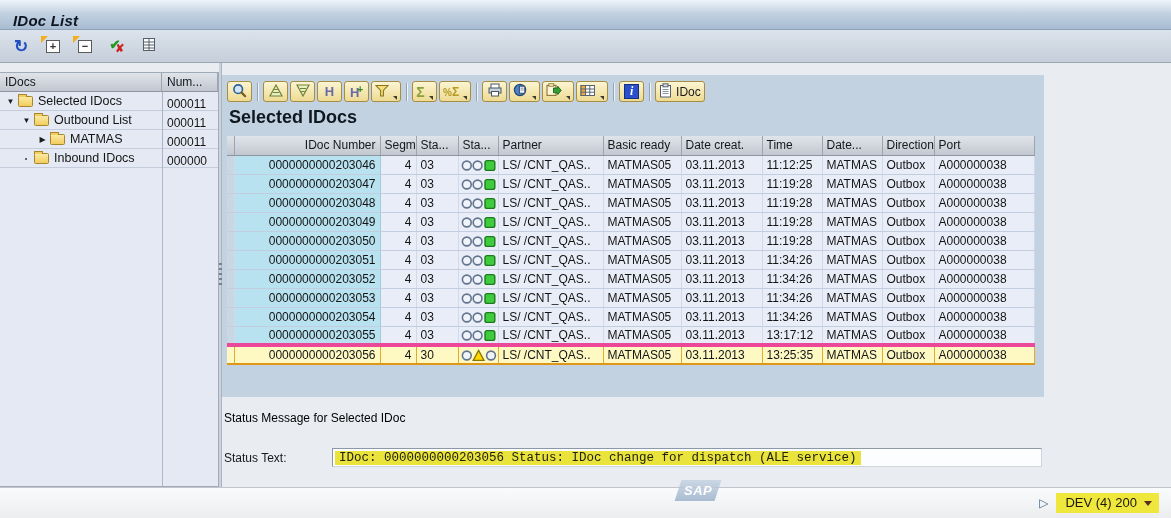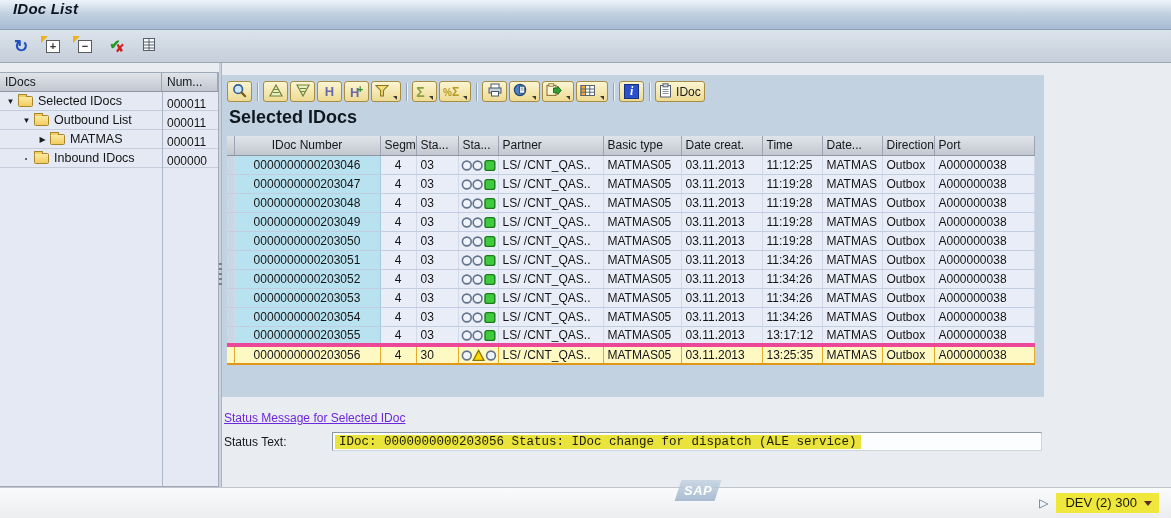--- a/index.html
+++ b/index.html
@@ -2,21 +2,21 @@
 <html><head>
 <meta charset="utf-8">
 <style>
   * { margin:0; padding:0; box-sizing:border-box; }
   body { font-family:"Liberation Sans", sans-serif; background:#d8d8d8; }
   #screen { width:1171px; height:518px; position:relative; background:#e9edf2;
             font-size:12px; color:#141414; overflow:hidden; }
 
   
   .title-bar { height:30px; background:linear-gradient(180deg,#eef4fa 0,#c3d2e2 45%,#a7bbd1 100%);
-               border-bottom:1px solid #8fa3b8; display:flex; align-items:flex-start; padding-left:13px; }
+               border-bottom:1px solid #8fa3b8; display:flex; align-items:flex-end; padding-left:13px; }
   .title-text { font-size:15px; font-weight:bold; font-style:italic; color:#0d1520; letter-spacing:.2px; }
 
   
   .app-toolbar { height:33px; background:linear-gradient(180deg,#dce3ec,#c5ceda);
                  border-bottom:1px solid #9aa6b4; display:flex; align-items:center; gap:8px; padding-left:9px; }
   .app-btn { width:24px; height:24px; display:inline-flex; align-items:center; justify-content:center; cursor:default; }
   .g-refresh { color:#2050c0; font-weight:bold; font-size:17px; line-height:1; }
   .mini-box { position:relative; width:14px; height:13px; border:1px solid #5a5a5a; background:#fdfdfd;
               display:inline-flex; align-items:center; justify-content:center; font-size:11px; font-weight:bold; color:#333; }
   .wedge { position:absolute; left:-6px; top:-5px; width:0; height:0;
@@ -68,30 +68,30 @@
   .idoc-label { font-size:12px; margin-left:4px; color:#1a1a1a; }
   .alv-title { font-size:18px; font-weight:bold; color:#10181f; margin:3px 0 8px 2px; }
 
   
   table { border-collapse:collapse; table-layout:fixed; width:807px; }
   th { height:19px; background:linear-gradient(#e0e4ea,#c2c7d0); border-right:1px solid #9ba4b0;
        border-bottom:1px solid #8c96a3; font-weight:normal; text-align:left; padding:0 4px;
        color:#15181d; overflow:hidden; white-space:nowrap; }
   td { height:19px; background:#e9edf8; border-right:1px solid #d2d9e9; border-bottom:1px solid #c3cde0;
        padding:0 4px; white-space:nowrap; overflow:hidden; }
-  th.r, td.r { text-align:center; }
+  th.r, td.r { text-align:right; }
   td.c-sel { background:#c9d6e4; padding:0; }
   td.c-num { background:#b9e2f0; border-right-color:#a2cbdc; }
   td.c-light { padding:0 2px; }
   tr.selected td { background:#fef9c3; border-top:4px solid #ec4899; border-bottom:2px solid #e09617; border-right-color:#e3ab2f; }
   .lamp-svg { vertical-align:middle; }
 
   
   .status-section { margin:14px 0 0 2px; width:818px; }
-  .ss-heading { margin-bottom:7px; color:#6d28d9;text-decoration:underline; }
+  .ss-heading { margin-bottom:23px; color:#000000; }
   .field-row { display:flex; align-items:center; margin-bottom:5px; }
   .field-label { width:108px; flex:none; color:#15181c; }
   .field-box { flex:1; height:19px; background:#fcfdfe; border:1px solid;
                border-color:#8f99a6 #ced5dd #ced5dd #8f99a6; display:flex; align-items:center; padding:0 2px;
                font-family:"Liberation Mono","DejaVu Sans Mono",monospace; font-size:12.5px; color:#20220e; overflow:hidden; }
   .hl { background:#e9e33c; padding:0 4px; }
 
   
   .status-bar { height:31px; border-top:1px solid #c2c6ca; background:linear-gradient(#fafbfc,#ebedef);
                 display:flex; align-items:center; position:relative; }
@@ -300,21 +300,21 @@
               <col style="width:100px">
             </colgroup>
           <thead>
               <tr id="table-head">
                 <th></th>
                 <th class="r">IDoc Number</th>
                 <th class="">Segm...</th>
                 <th class="">Sta...</th>
                 <th class="">Sta...</th>
                 <th class="">Partner</th>
-                <th class="">Basic type</th>
+                <th class="">Basic ready</th>
                 <th class="">Date creat.</th>
                 <th class="">Time</th>
                 <th class="">Date...</th>
                 <th class="">Direction</th>
                 <th class="">Port</th>
               </tr>
             </thead>
           <tbody id="table-body">
               <tr>
                 <td class="c-sel"></td>
@@ -530,19 +530,19 @@
     </div>
   </div>
 
   <div class="status-bar">
     <span class="sap-logo">
         <b>SAP</b>
       </span>
     <div class="sb-right">
       <span class="expand-tri">▷</span>
       <span class="system-field">
-        <span>DEV (2) 300</span>
+        <span>DEV (4) 200</span>
         <span class="dd-tri"></span>
       </span>
     </div>
   </div>
 
 </div>
 
 </body></html>

